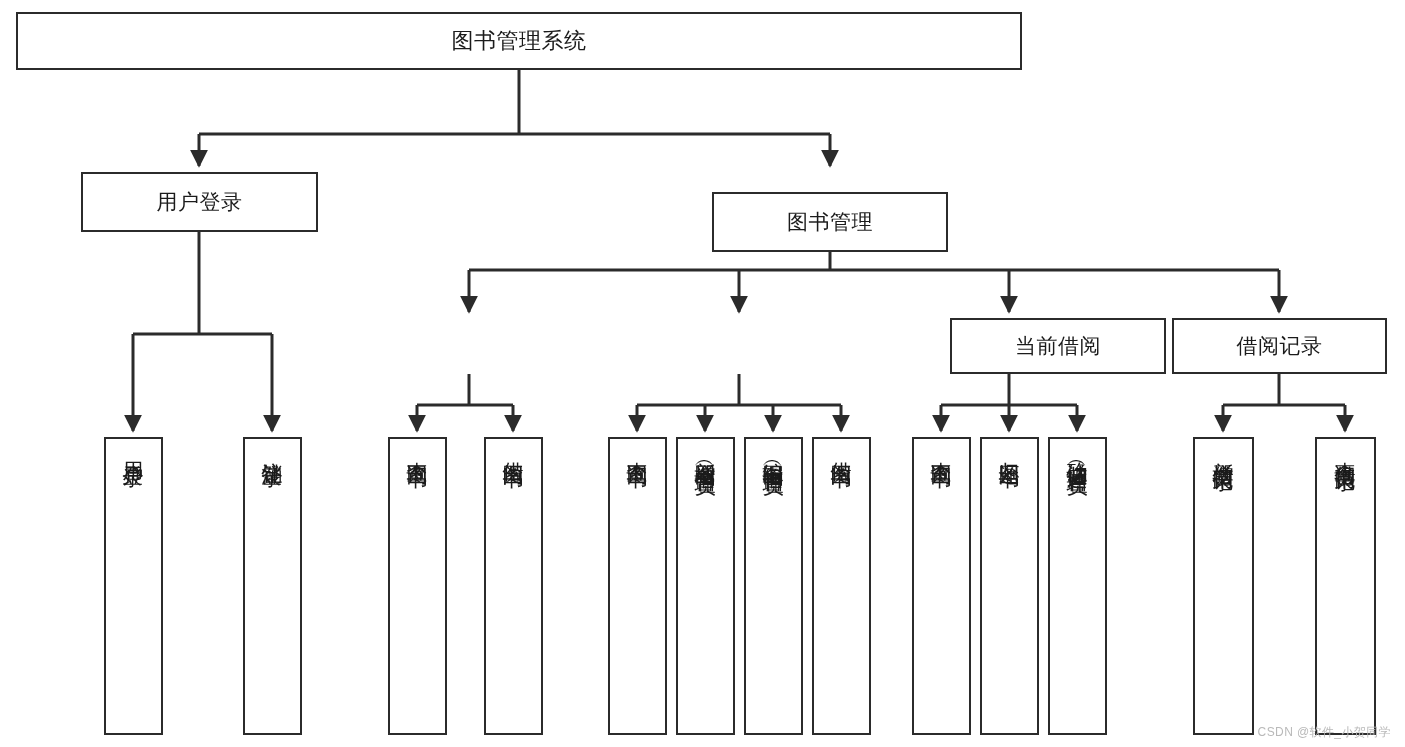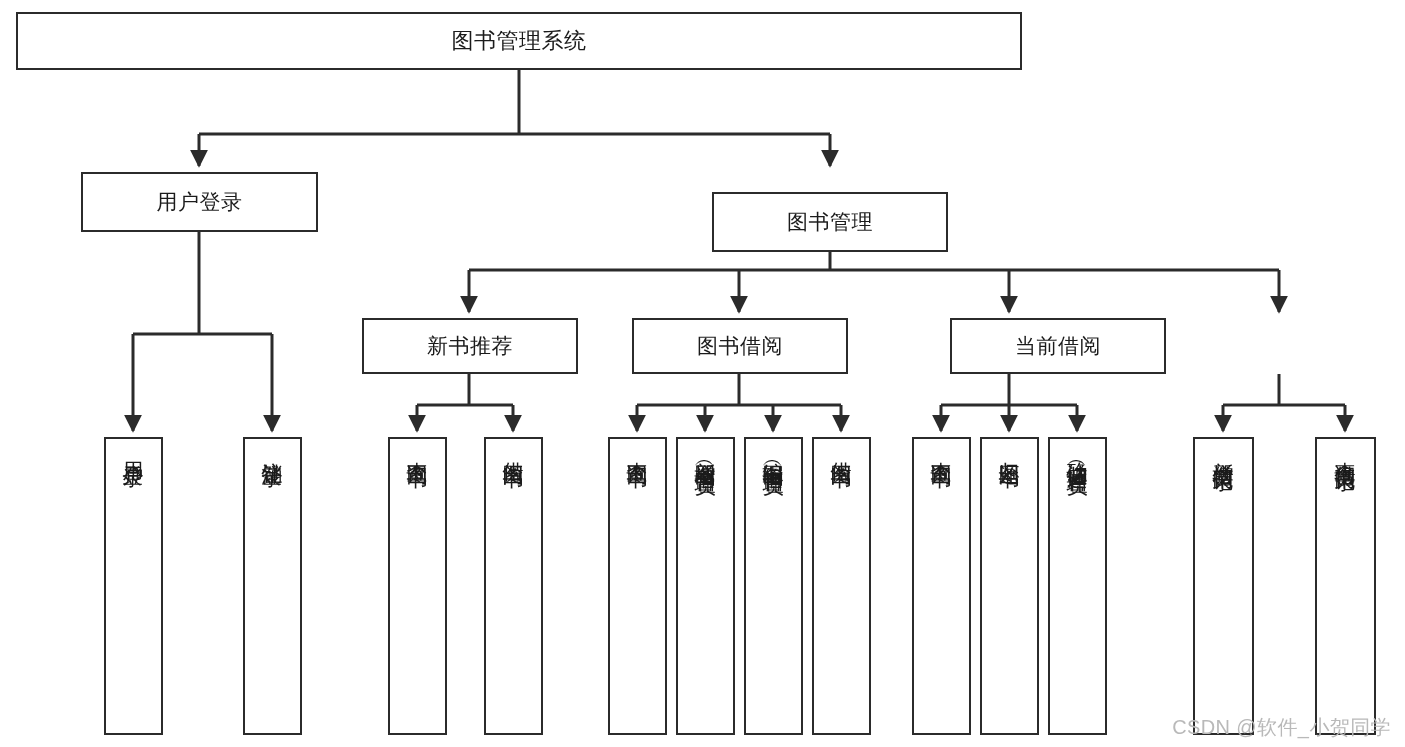--- a/index.html
+++ b/index.html
@@ -64,21 +64,21 @@
     text-orientation: upright;
     font-size: 21px;
     letter-spacing: 2px;
     line-height: 1;
     white-space: nowrap;
   }
   #watermark {
     position: absolute;
     right: 14px;
     bottom: 6px;
-    font-size: 20px;
+    font-size: 12px;
     color: #b9b9b9;
     letter-spacing: 0.4px;
     white-space: nowrap;
     user-select: none;
   }
 </style>
 </head>
 <body>
 
 <div id="diagram-root">
@@ -137,29 +137,26 @@
     <span class="node-label">图书管理系统</span>
   </div>
 
   <div class="node horizontal" style="left:81px; top:172px; width:237px; height:60px;">
     <span class="node-label">用户登录</span>
   </div>
   <div class="node horizontal" style="left:712px; top:172px; width:236px; height:60px;margin-top:20px;">
     <span class="node-label">图书管理</span>
   </div>
 
-  <div class="node horizontal" style="left:362px; top:318px; width:216px; height:56px;">
-    <span class="node-label">新书推荐</span>
-  </div>
-  <div class="node horizontal" style="left:632px; top:318px; width:216px; height:56px;">
-    <span class="node-label">图书借阅</span>
-  </div>
   <div class="node horizontal" style="left:902px; top:318px; width:216px; height:56px;margin-left:48px;">
     <span class="node-label">当前借阅</span>
   </div>
+  <div class="node horizontal" style="left:1172px; top:318px; width:215px; height:56px;">
+    <span class="node-label">借阅记录</span>
+  </div>
 
   <div class="node vertical" style="left:104px; top:437px; width:59px; height:298px;">
     <span class="node-label">用户登录</span>
   </div>
   <div class="node vertical" style="left:243px; top:437px; width:59px; height:298px;">
     <span class="node-label">注销登录</span>
   </div>
 
   <div class="node vertical" style="left:388px; top:437px; width:59px; height:298px;">
     <span class="node-label">查询图书</span>

